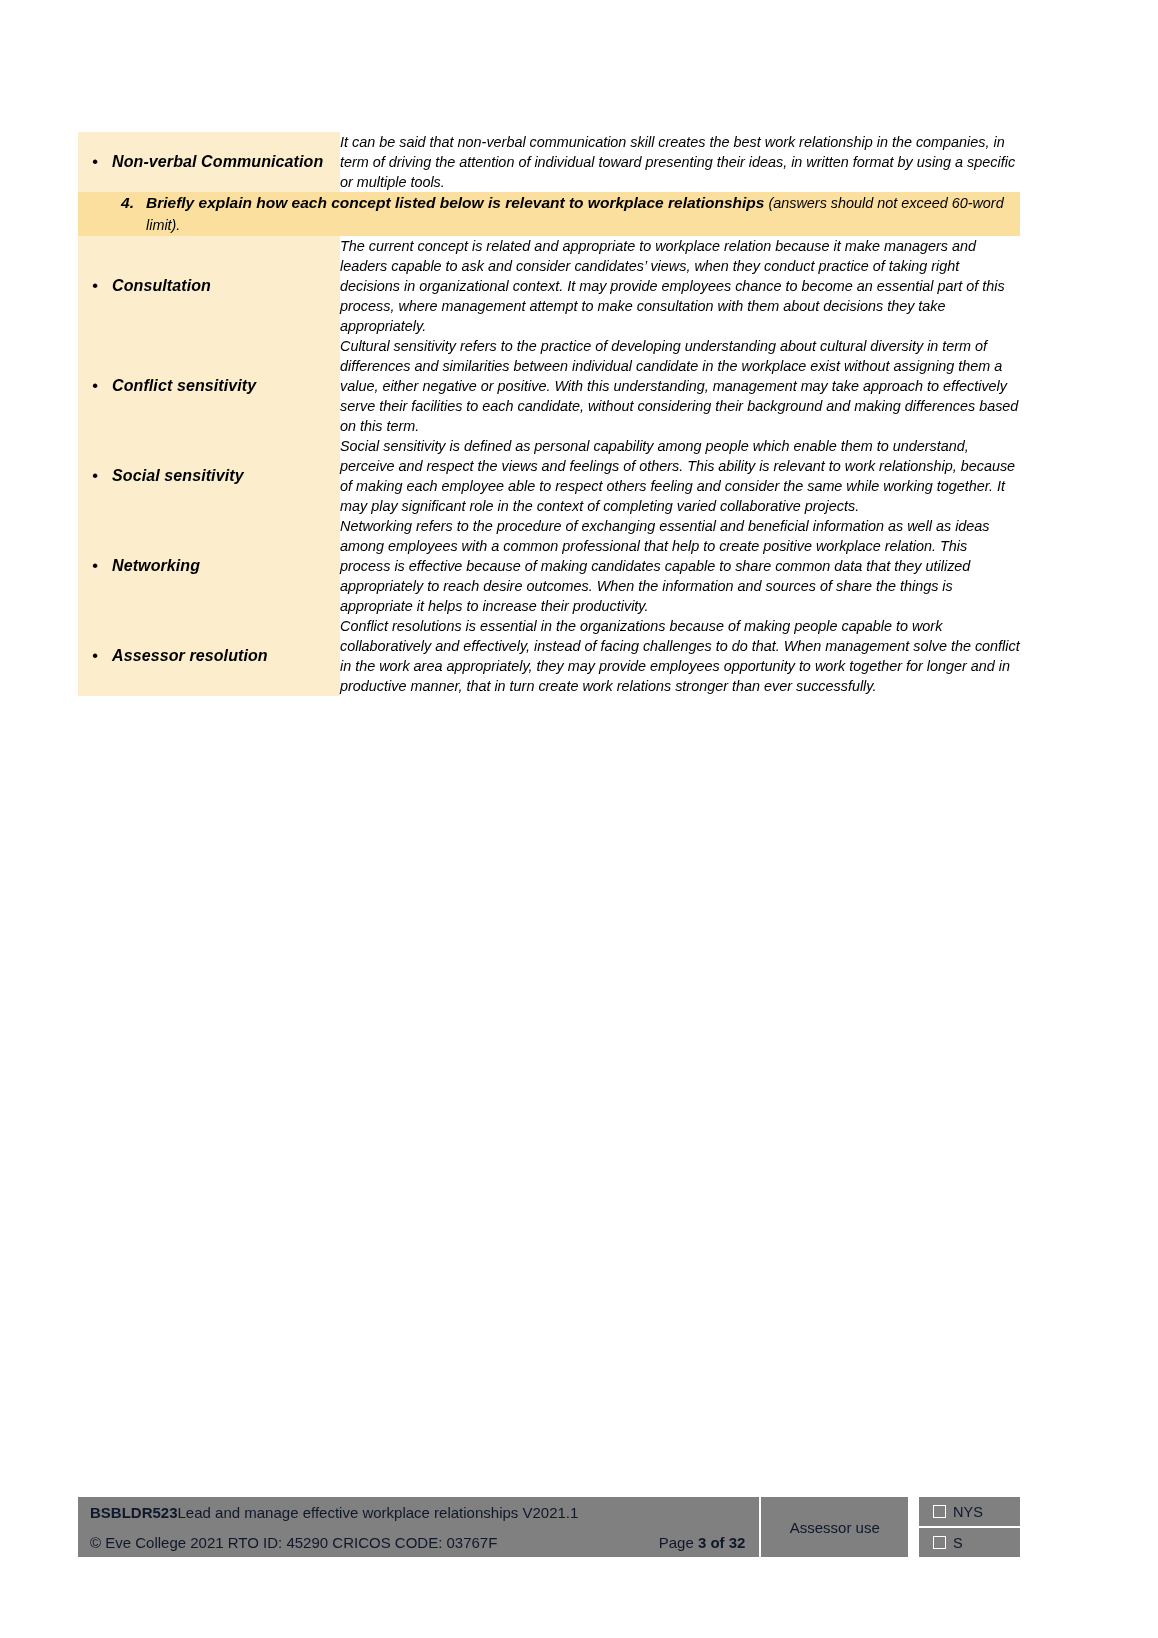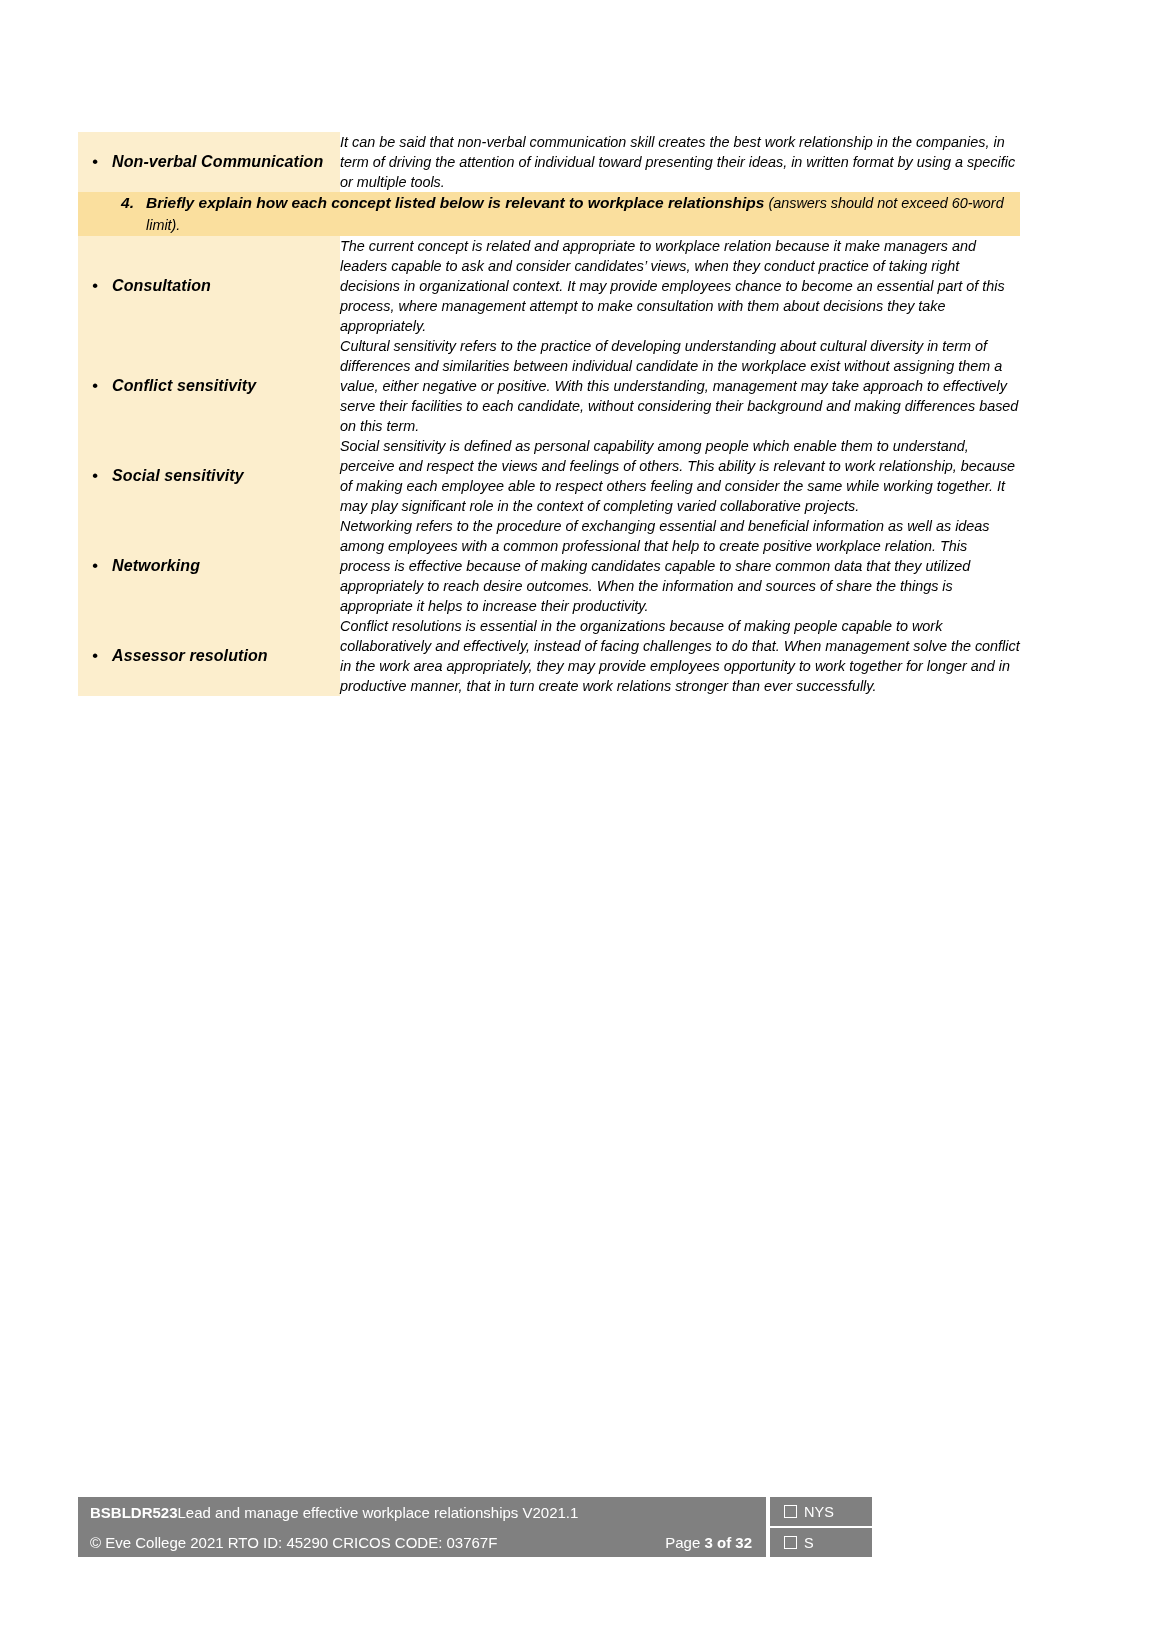--- a/index.html
+++ b/index.html
@@ -109,21 +109,21 @@
   .q-normal { font-weight: normal; font-size: 14.4px; }
 
   
   .footer {
     position: absolute;
     left: 78px;
     top: 1497px;
     width: 942px;
     height: 60px;
     display: flex;
-    color: #ffffff;
+    color: #0f172a;
     font-size: 15px;
   }
   .footer-left {
     background: #808080;
     width: 688px;
     display: flex;
     flex-direction: column;
     justify-content: center;
     padding: 0 0 0 12px;
     box-sizing: border-box;
@@ -145,21 +145,21 @@
     width: 148px;
     margin-left: 2px;
     display: flex;
     align-items: center;
     justify-content: center;
     font-size: 15px;
   }
   .footer-checks {
     background: #808080;
     width: 102px;
-    margin-left: 4px;
+    margin-left: 11px;
     display: flex;
     flex-direction: column;
   }
   .footer-check {
     flex: 1;
     display: flex;
     align-items: center;
     padding-left: 14px;
     font-size: 14.5px;
   }
@@ -271,20 +271,23 @@
       <div class="footer-line">
         <span class="footer-code">BSBLDR523</span>
           <span> Lead and manage effective workplace relationships V2021.1</span>
       </div>
       <div class="footer-line">
         <span>© Eve College 2021 RTO ID: 45290 CRICOS CODE: 03767F</span>
         <span class="grow"></span>
         <span class="footer-page"><span>Page </span><span class="footer-pagenum">3 of 32</span></span>
       </div>
     </div>
+    <div class="footer-assessor">
+      <span>Assessor use</span>
+    </div>
     <div class="footer-checks">
       <div class="footer-check">
         <span class="check-box"></span>
         <span>NYS</span>
       </div>
       <div class="footer-check">
         <span class="check-box"></span>
         <span>S</span>
       </div>
     </div>

